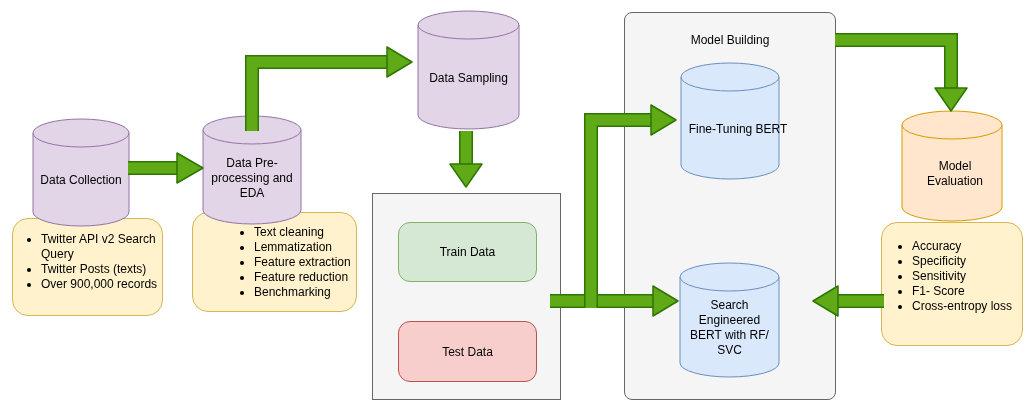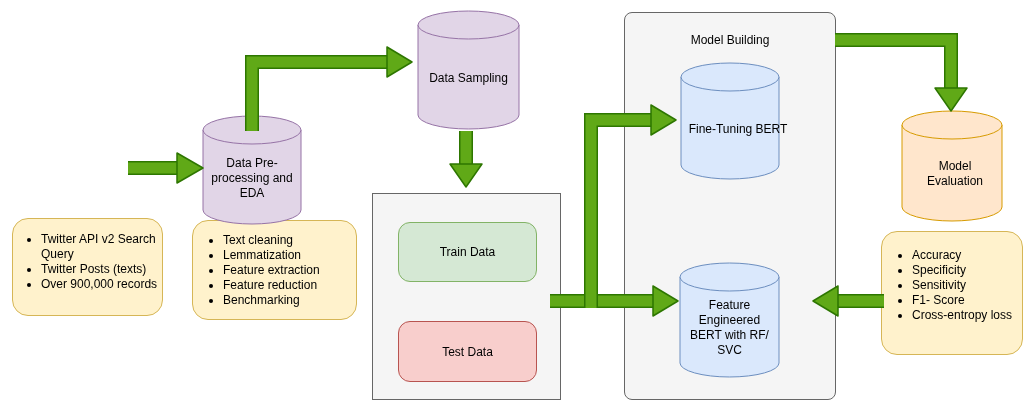--- a/index.html
+++ b/index.html
@@ -26,22 +26,22 @@
   .note {
     position: absolute; z-index: 1;
     background: var(--yellow-fill);
     border: 1px solid var(--yellow-stroke);
     border-radius: 16px;
     font-size: 12px; line-height: 15px;
   }
   .note ul { margin: 0; padding-left: 30px; list-style: disc; }
   #note-collection  { left: 12px;  top: 218px; width: 151px; height: 98px;  padding-top: 13px; }
   #note-collection ul { padding-left: 28px; }
-  #note-preprocess  { left: 192px; top: 220px; width: 165px; height: 100px; padding-top: 12px; }
-  #note-evaluation  { left: 881px; top: 231px; width: 142px; height: 124px; padding-top: 16px; }
+  #note-preprocess  { left: 192px; top: 212px; width: 165px; height: 100px; padding-top: 12px; padding-left: 31px; }
+  #note-evaluation  { left: 881px; top: 222px; width: 142px; height: 124px; padding-top: 16px; }
 
   
   .cylinder { position: absolute; z-index: 2; }
   .cylinder svg { position: absolute; left: 0; top: 0; }
   .cyl-label {
     position: absolute; inset: 0; z-index: 1;
     display: flex; align-items: center; justify-content: center;
     text-align: center; font-size: 12px; line-height: 15px;
     padding: 18px 5px 2px 5px;
   }
@@ -102,20 +102,27 @@
   <div class="note" id="note-evaluation">
     <ul>
       <li>Accuracy</li>
       <li>Specificity</li>
       <li>Sensitivity</li>
       <li>F1- Score</li>
       <li>Cross-entropy loss</li>
     </ul>
   </div>
 
+  <div class="cylinder" id="cyl-collection">
+      <svg width="98" height="109" viewBox="0 0 98 109">
+        <path d="M1 15 L1 94 A 48 14 0 0 0 97 94 L97 15" fill="#E1D5E7" stroke="#9673A6" stroke-width="1"></path>
+        <ellipse cx="49" cy="15" rx="48" ry="14" fill="#E1D5E7" stroke="#9673A6" stroke-width="1"></ellipse>
+      </svg>
+    <div class="cyl-label nowrap">Data Collection</div>
+  </div>
 
   <div class="cylinder" id="cyl-preprocess">
       <svg width="100" height="110" viewBox="0 0 100 110">
         <path d="M1 15 L1 95 A 49 14 0 0 0 99 95 L99 15" fill="#E1D5E7" stroke="#9673A6" stroke-width="1"></path>
         <ellipse cx="50" cy="15" rx="49" ry="14" fill="#E1D5E7" stroke="#9673A6" stroke-width="1"></ellipse>
       </svg>
     <div class="cyl-label">Data Pre-processing and EDA</div>
   </div>
 
   <div class="cylinder" id="cyl-sampling">
@@ -132,21 +139,21 @@
         <ellipse cx="50" cy="15" rx="49" ry="14" fill="#DAE8FC" stroke="#6C8EBF" stroke-width="1"></ellipse>
       </svg>
     <div class="cyl-label">Fine-Tuning BERT</div>
   </div>
 
   <div class="cylinder" id="cyl-featbert">
       <svg width="101" height="116" viewBox="0 0 101 116">
         <path d="M1 15 L1 101 A 49.5 14 0 0 0 100 101 L100 15" fill="#DAE8FC" stroke="#6C8EBF" stroke-width="1"></path>
         <ellipse cx="50.5" cy="15" rx="49.5" ry="14" fill="#DAE8FC" stroke="#6C8EBF" stroke-width="1"></ellipse>
       </svg>
-    <div class="cyl-label">Feature Engineered BERT with RF/ SVC</div>
+    <div class="cyl-label">Search Engineered BERT with RF/ SVC</div>
   </div>
 
   <div class="cylinder" id="cyl-evaluation">
       <svg width="102" height="112" viewBox="0 0 102 112">
         <path d="M1 15 L1 97 A 50 14 0 0 0 101 97 L101 15" fill="#FFE6CC" stroke="#D79B00" stroke-width="1"></path>
         <ellipse cx="51" cy="15" rx="50" ry="14" fill="#FFE6CC" stroke="#D79B00" stroke-width="1"></ellipse>
       </svg>
     <div class="cyl-label">Model Evaluation</div>
   </div>
 

